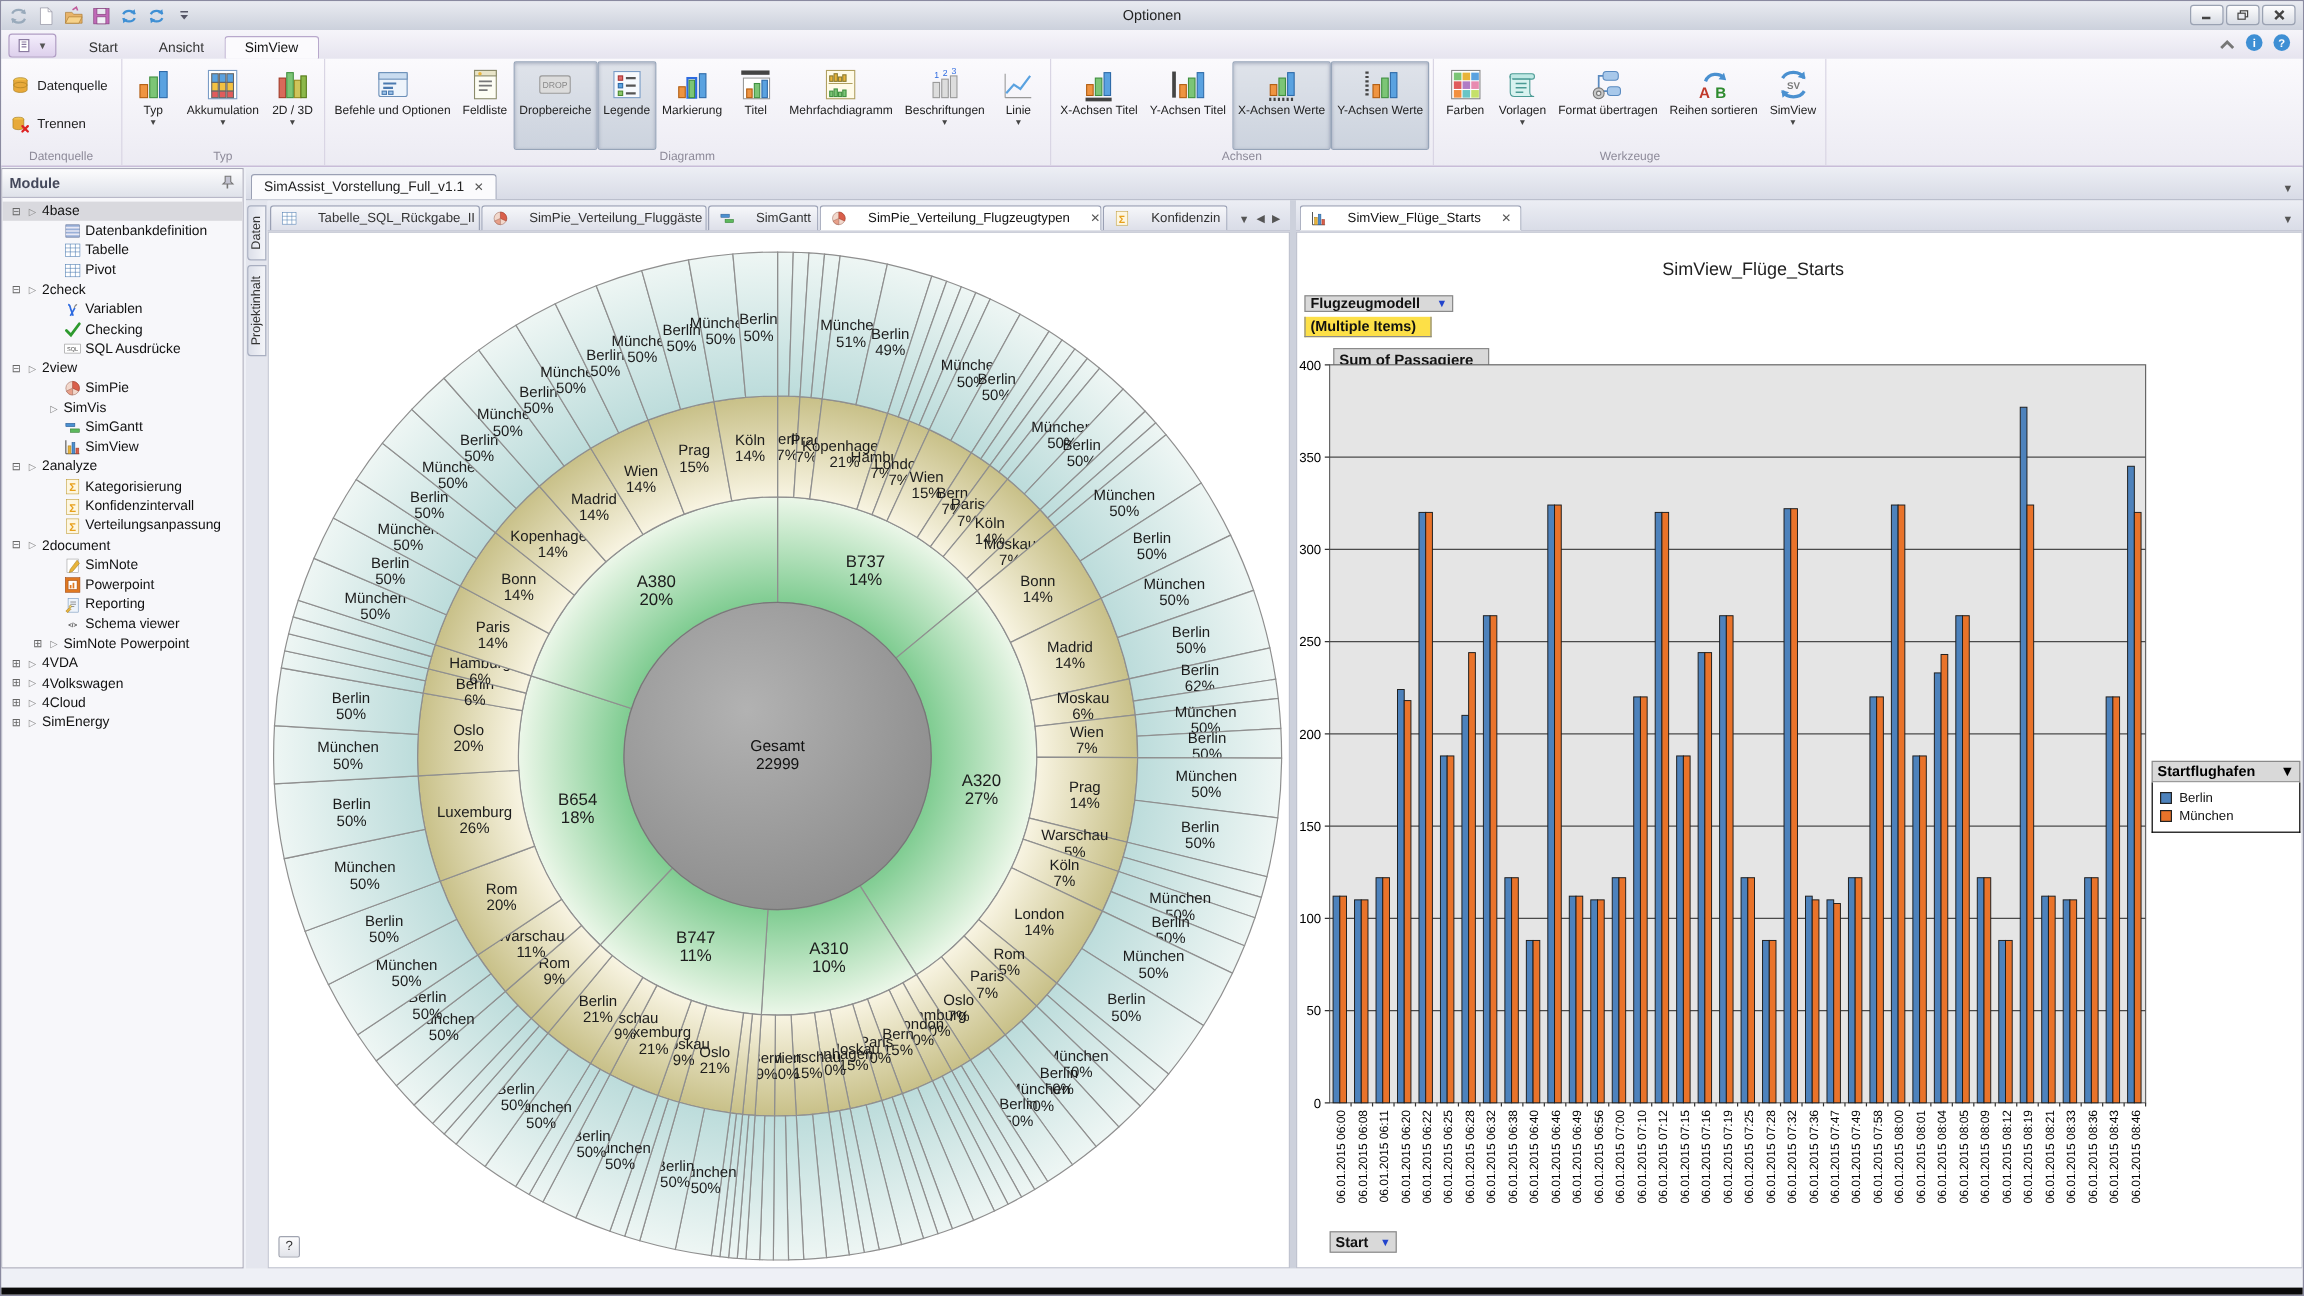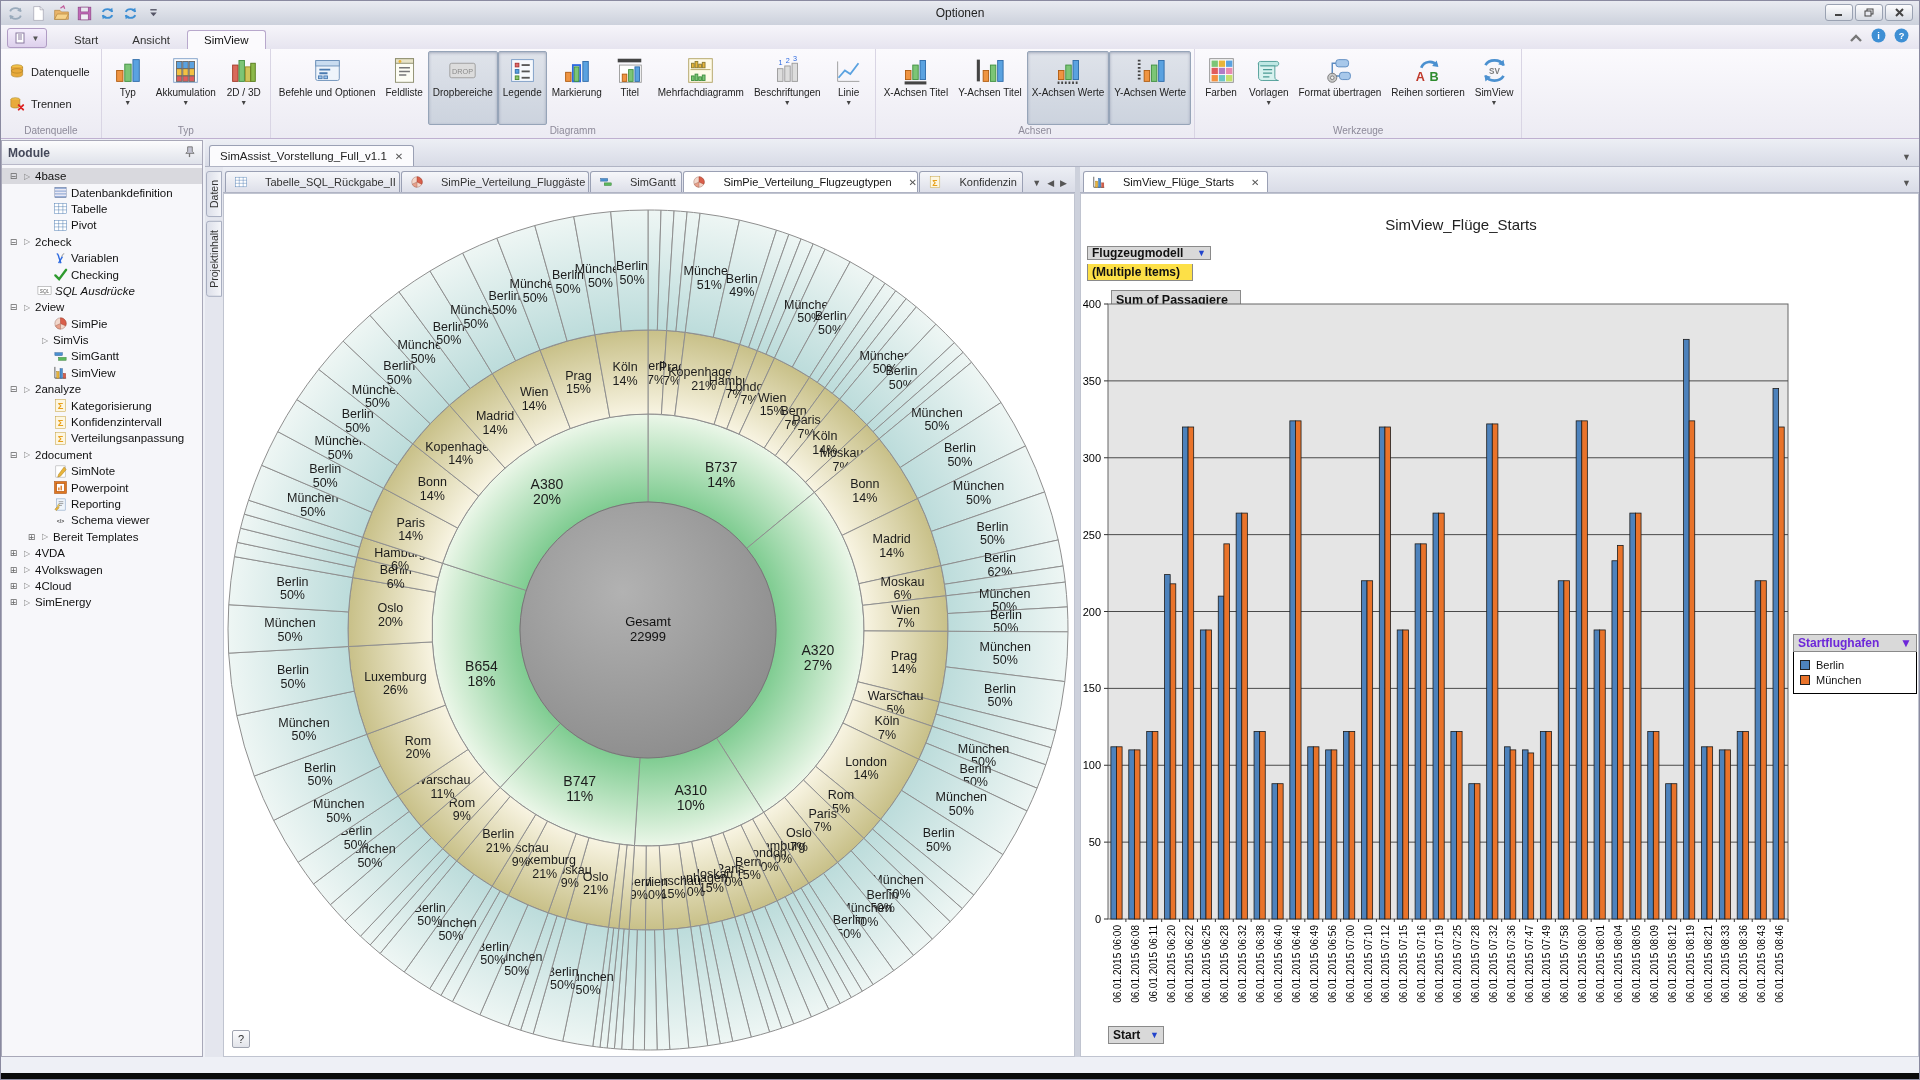--- a/index.html
+++ b/index.html
@@ -77,21 +77,21 @@
   #rightpane{position:absolute;left:1079px;top:192px;right:0;bottom:22px;background:#ffffff;border:1px solid #c0c4d0;}
   #helpbtn{position:absolute;left:8px;bottom:8px;width:18px;height:18px;border:1px solid #a0a4b0;
      background:linear-gradient(#fdfdfe,#e2e4ea);font-size:11px;color:#333;display:flex;align-items:center;justify-content:center;border-radius:2px;}
   
   #rc-title{position:absolute;left:180px;top:22px;width:400px;text-align:center;font-size:15px;color:#222;}
   .pvbtn{position:absolute;background:#d9d9d9;border:1px solid #8a8a8a;font-size:12px;font-weight:bold;color:#111;
      display:flex;align-items:center;justify-content:space-between;padding:0 4px;}
   .pvbtn .da{color:#2244cc;font-size:9px;margin-left:6px;}
   #rc-filterval{position:absolute;background:#fde047;border:1px solid #8a8a8a;border-top:none;font-size:12px;font-weight:bold;color:#111;padding:1px 4px;}
   #legendbox{position:absolute;width:124px;}
-  #legendhead{background:#d9d9d9;border:1px solid #8a8a8a;font-size:12px;font-weight:bold;color:#6d28d9;
+  #legendhead{background:#d9d9d9;border:1px solid #8a8a8a;font-size:12px;font-weight:bold;color:#000000;
      display:flex;align-items:center;justify-content:space-between;padding:1px 4px;}
   #legenditems{background:#fff;border:1px solid #000;border-top:none;padding:4px 6px;font-size:11px;color:#111;}
   .lrow{display:flex;align-items:center;gap:6px;margin:3px 0;}
   .lsw{width:10px;height:10px;border:1px solid #222;flex:none;}
   
   #statusbar{position:absolute;left:0;bottom:6px;width:100%;height:16px;background:linear-gradient(#f4f5f8,#e2e4ea);
      border-top:1px solid #b8bcc8;font-size:11px;color:#222;display:flex;align-items:center;padding-left:6px;}
   #bottomstrip{position:absolute;left:0;bottom:0;width:100%;height:6px;background:#0a0a0a;}
   text{font-family:"Liberation Sans","DejaVu Sans",sans-serif;}
 </style>
@@ -468,21 +468,21 @@
         <div class="trow" style="padding-left: 24px;">
           <span class="texp"></span>
           <span class="tarr"></span>
           <span class="trico">
             <svg viewBox="0 0 32 32">
               <path d="M5 18l8 8L28 6" fill="none" stroke="#2e9a2e" stroke-width="5" stroke-linecap="round"></path>
             </svg>
           </span>
           <span>Checking</span>
         </div>
-        <div class="trow" style="padding-left: 8px; font-style: italic;">
+        <div class="trow" style="padding-left: 24px;">
           <span class="texp"></span>
           <span class="tarr"></span>
           <span class="trico">
             <svg viewBox="0 0 32 32">
               <rect x="2" y="8" width="28" height="16" fill="#fff" stroke="#888"></rect>
               <text x="16" y="21" text-anchor="middle" font-size="10" fill="#555">SQL</text>
             </svg>
           </span>
           <span>SQL Ausdrücke</span>
         </div>
@@ -618,21 +618,21 @@
           <span class="trico">
             <svg viewBox="0 0 32 32">
               <text x="16" y="21" text-anchor="middle" font-size="11" font-weight="bold" fill="#444">&lt;/&gt;</text>
             </svg>
           </span>
           <span>Schema viewer</span>
         </div>
         <div class="trow" style="padding-left: 24px;">
           <span class="texp">⊞</span>
           <span class="tarr">▷</span>
-          <span>Bereit Templates</span>
+          <span>SimNote Powerpoint</span>
         </div>
         <div class="trow" style="padding-left: 6px;">
           <span class="texp">⊞</span>
           <span class="tarr">▷</span>
           <span>4VDA</span>
         </div>
         <div class="trow" style="padding-left: 6px;">
           <span class="texp">⊞</span>
           <span class="tarr">▷</span>
           <span>4Volkswagen</span>

